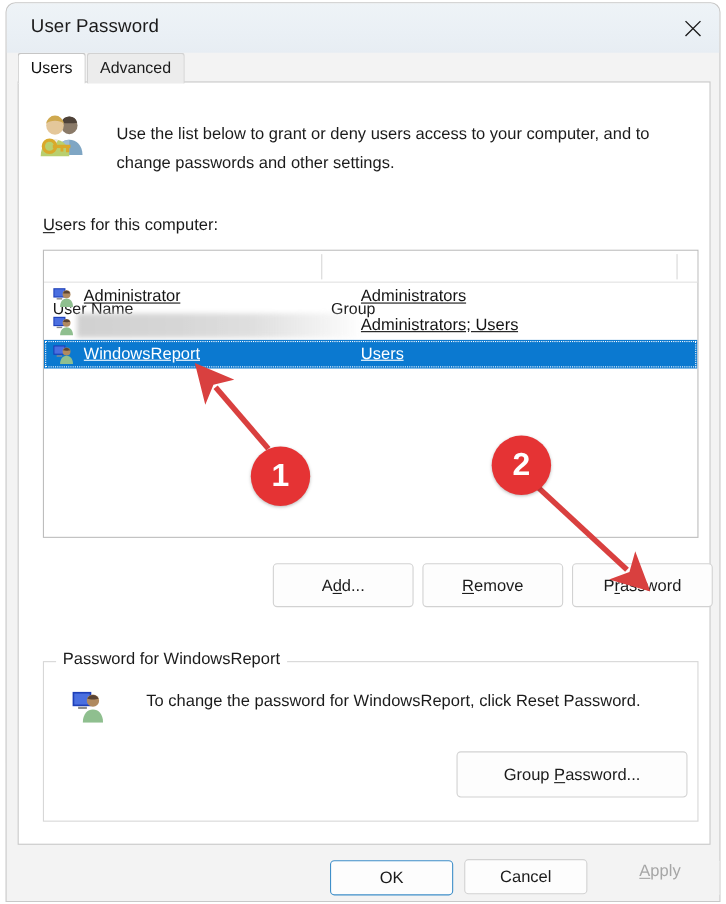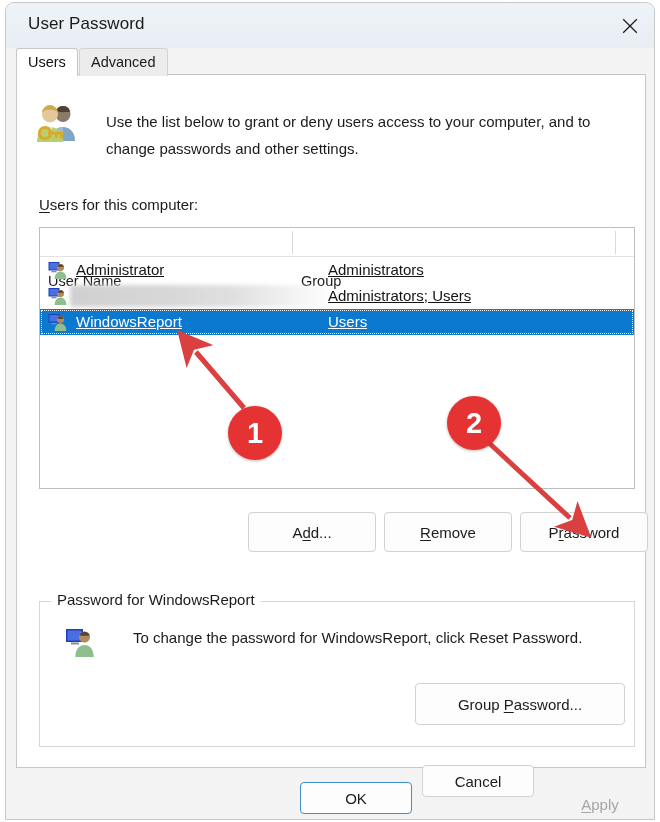--- a/index.html
+++ b/index.html
@@ -299,21 +299,21 @@
     color: #1b1b1b;
     display: flex;
     align-items: center;
     justify-content: center;
     box-sizing: border-box;
     cursor: default;
   }
   #footer-cancel {
     position: absolute;
     left: 416px;
-    top: 762px;
+    top: 778px;
     width: 112px;
     height: 32px;
     background: #fdfdfd;
     border: 1px solid #d2d2d2;
     border-radius: 4px;
     font-size: 15px;
     color: #1b1b1b;
     display: flex;
     align-items: center;
     justify-content: center;
@@ -325,21 +325,21 @@
     left: 538px;
     top: 779px;
     width: 112px;
     height: 32px;
     background: #f3f3f3;
     border: 1px solid #f3f3f3;
     border-radius: 4px;
     font-size: 15px;
     color: #a6a6a6;
     display: flex;
-    align-items: flex-end;
+    align-items: flex-start;
     justify-content: center;
     box-sizing: border-box;
     cursor: default;
   }
 
   
   #annot {
     position: absolute;
     left: 0; top: 0;
     width: 660px; height: 822px;

